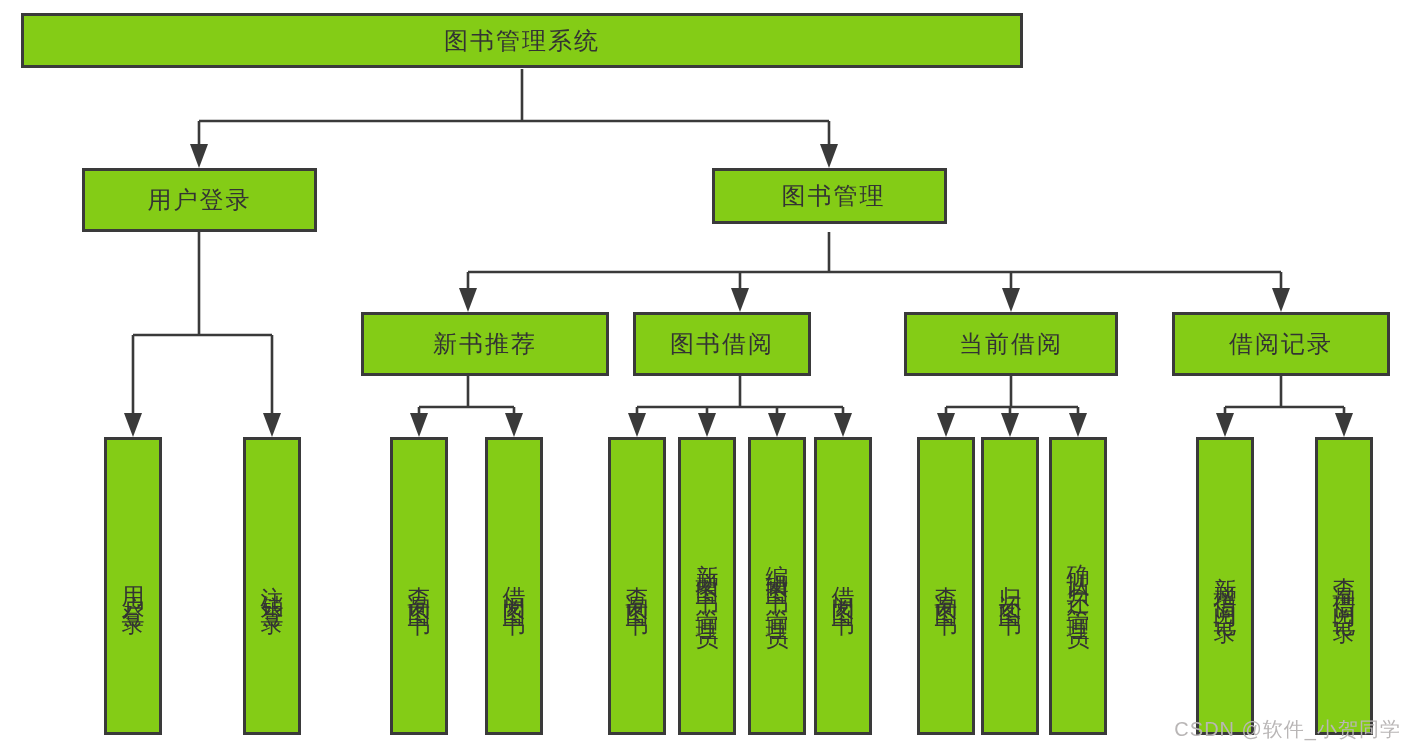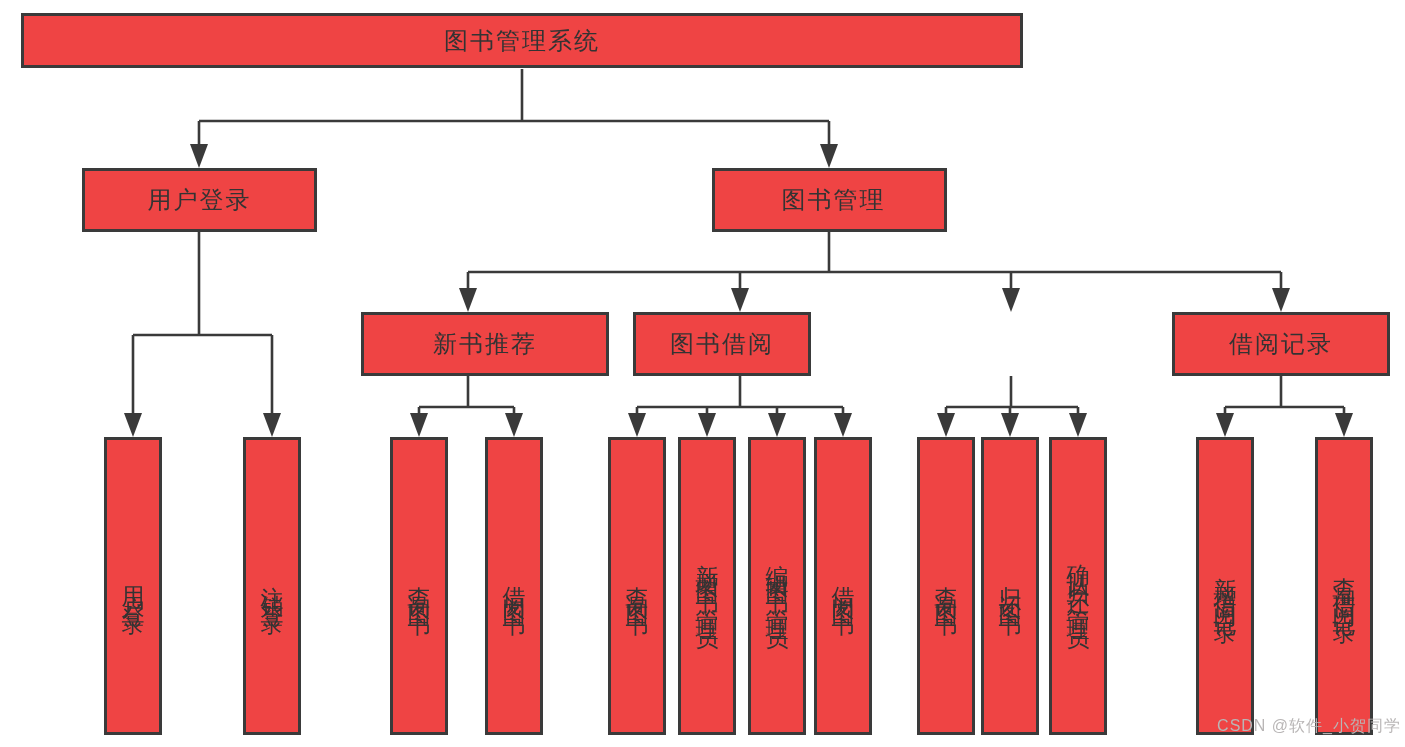--- a/index.html
+++ b/index.html
@@ -19,21 +19,21 @@
     position: absolute;
     left: 0;
     top: 0;
     width: 1405px;
     height: 747px;
     pointer-events: none;
   }
   .node {
     position: absolute;
     box-sizing: border-box;
-    background: #ef4444;
+    background: #84cc16;
     border: 3px solid #3a3a3a;
     display: flex;
     align-items: center;
     justify-content: center;
   }
   .node .lbl {
     font-size: 24px;
     color: #333333;
     letter-spacing: 2px;
     white-space: nowrap;
@@ -47,21 +47,21 @@
     writing-mode: vertical-rl;
     text-orientation: mixed;
     font-size: 23px;
     letter-spacing: 9px;
     white-space: normal;
     line-height: 1;
   }
   
   #node-root        { left: 21px;   top: 13px;  width: 1002px; height: 55px; }
   #node-user-login  { left: 82px;   top: 168px; width: 235px;  height: 64px; }
-  #node-book-mgmt   { left: 712px;  top: 168px; width: 235px;  height: 64px; padding-left: 8px; }
+  #node-book-mgmt   { left: 712px;  top: 168px; width: 235px;  height: 56px; padding-left: 8px; }
   #node-new-book    { left: 361px;  top: 312px; width: 248px;  height: 64px; }
   #node-borrowing   { left: 633px;  top: 312px; width: 178px;  height: 64px; }
   #node-current     { left: 904px;  top: 312px; width: 214px;  height: 64px; }
   #node-records     { left: 1172px; top: 312px; width: 218px;  height: 64px; }
   
   #leaf-login       { left: 104px;  }
   #leaf-logout      { left: 243px;  }
   #leaf-nb-query    { left: 390px;  }
   #leaf-nb-borrow   { left: 485px;  }
   #leaf-bb-query    { left: 608px;  }
@@ -71,21 +71,21 @@
   #leaf-cb-query    { left: 917px;  }
   #leaf-cb-return   { left: 981px;  }
   #leaf-cb-confirm  { left: 1049px; }
   #leaf-br-add      { left: 1196px; }
   #leaf-br-query    { left: 1315px; }
 
   #watermark {
     position: absolute;
     right: 4px;
     top: 716px;
-    font-size: 16px;
+    font-size: 20px;
     color: #b9b6b6;
     letter-spacing: 1px;
     z-index: 5;
     white-space: nowrap;
   }
   line, path { stroke: #3a3a3a; stroke-width: 2.6; fill: none; }
   polygon    { fill: #3a3a3a; stroke: none; }
 </style>
 </head>
 <body>
@@ -152,20 +152,23 @@
   <div class="node" id="node-book-mgmt">
     <span class="lbl">图书管理</span>
   </div>
 
   <div class="node" id="node-new-book">
     <span class="lbl">新书推荐</span>
   </div>
   <div class="node" id="node-borrowing">
     <span class="lbl">图书借阅</span>
   </div>
+  <div class="node" id="node-current">
+    <span class="lbl">当前借阅</span>
+  </div>
   <div class="node" id="node-records">
     <span class="lbl">借阅记录</span>
   </div>
 
   <div class="node leaf" id="leaf-login">
     <span class="lbl">用户登录</span>
   </div>
   <div class="node leaf" id="leaf-logout">
     <span class="lbl">注销登录</span>
   </div>

